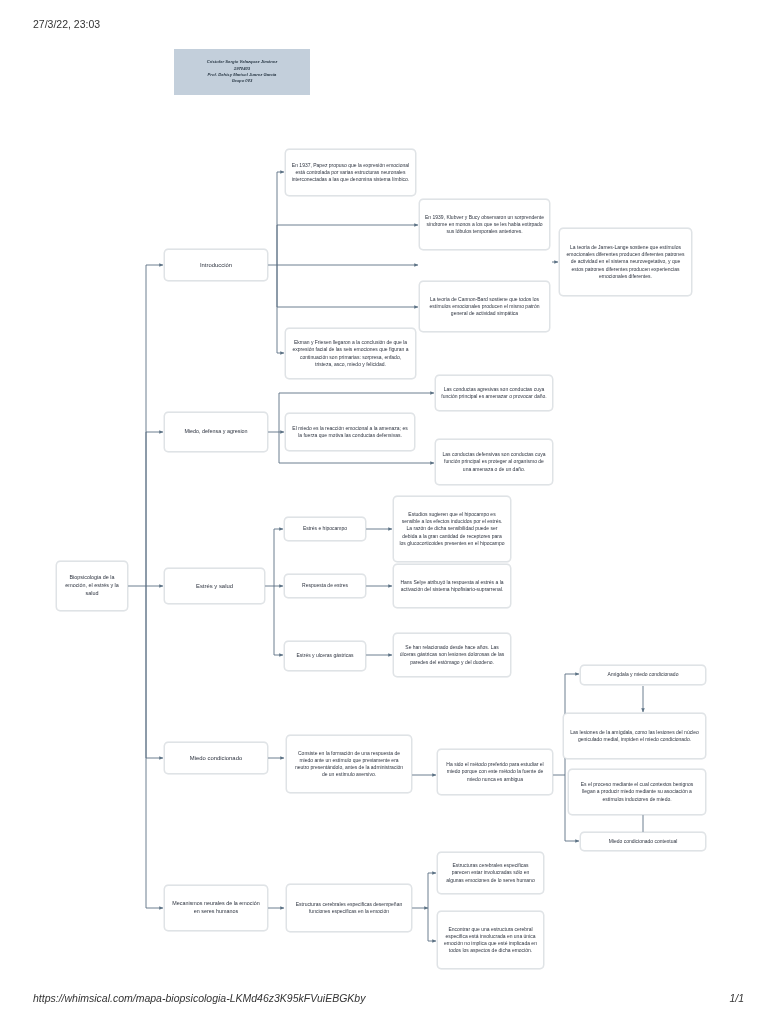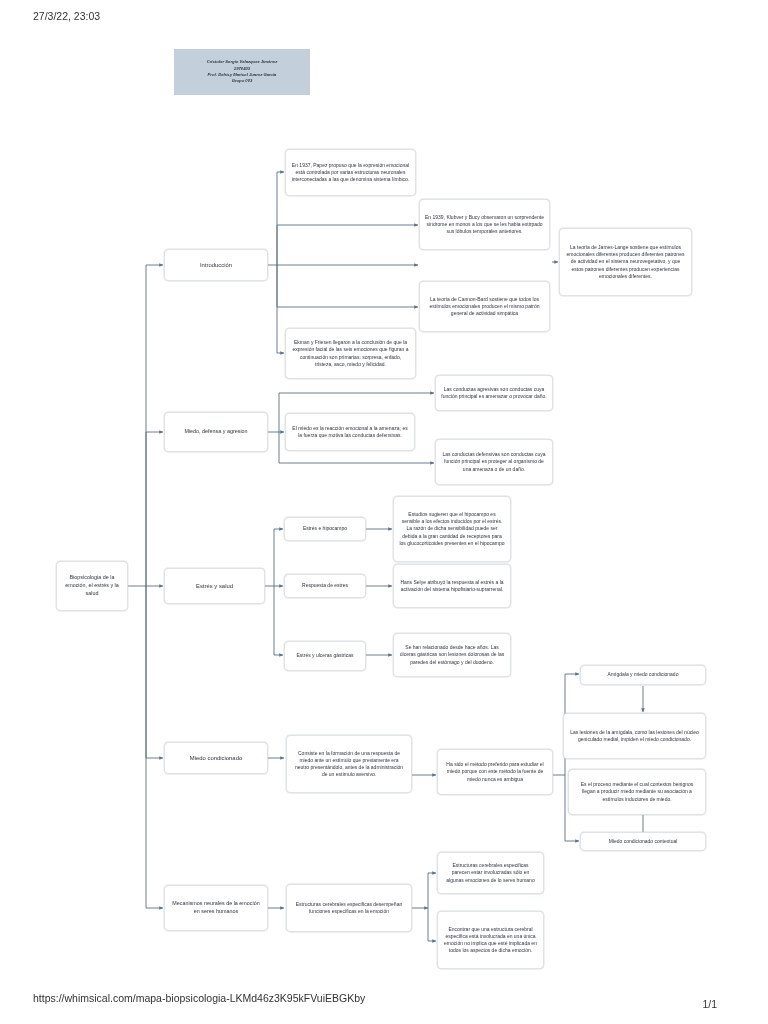--- a/index.html
+++ b/index.html
@@ -12,21 +12,21 @@
     height: 1024px;
     position: relative;
     font-family: "Liberation Sans", sans-serif;
     color: #222222;
     overflow: hidden;
   }
 
   
   .print-head {
     position: absolute;
-    top: 10px;
+    top: 18px;
     left: 0;
     width: 768px;
     height: 16px;
     font-size: 10.5px;
     color: #333;
   }
   .print-head .ph-date {
     position: absolute;
     left: 33px;
     top: 0;
@@ -40,32 +40,32 @@
     text-align: center;
   }
   .print-foot {
     position: absolute;
     bottom: 16px;
     left: 0;
     width: 768px;
     height: 16px;
     font-size: 10.5px;
     color: #333;
+    font-style: italic;
   }
   .print-foot .pf-url {
     position: absolute;
     left: 33px;
     top: 0;
     white-space: nowrap;
   }
   .print-foot .pf-page {
     position: absolute;
-    right: 51px;
-    top: 0;
-    margin-top: 6px;
+    right: 24px;
+    top: 0;
   }
 
   
   #map {
     position: absolute;
     left: 0;
     top: 0;
     width: 768px;
     height: 1024px;
   }

